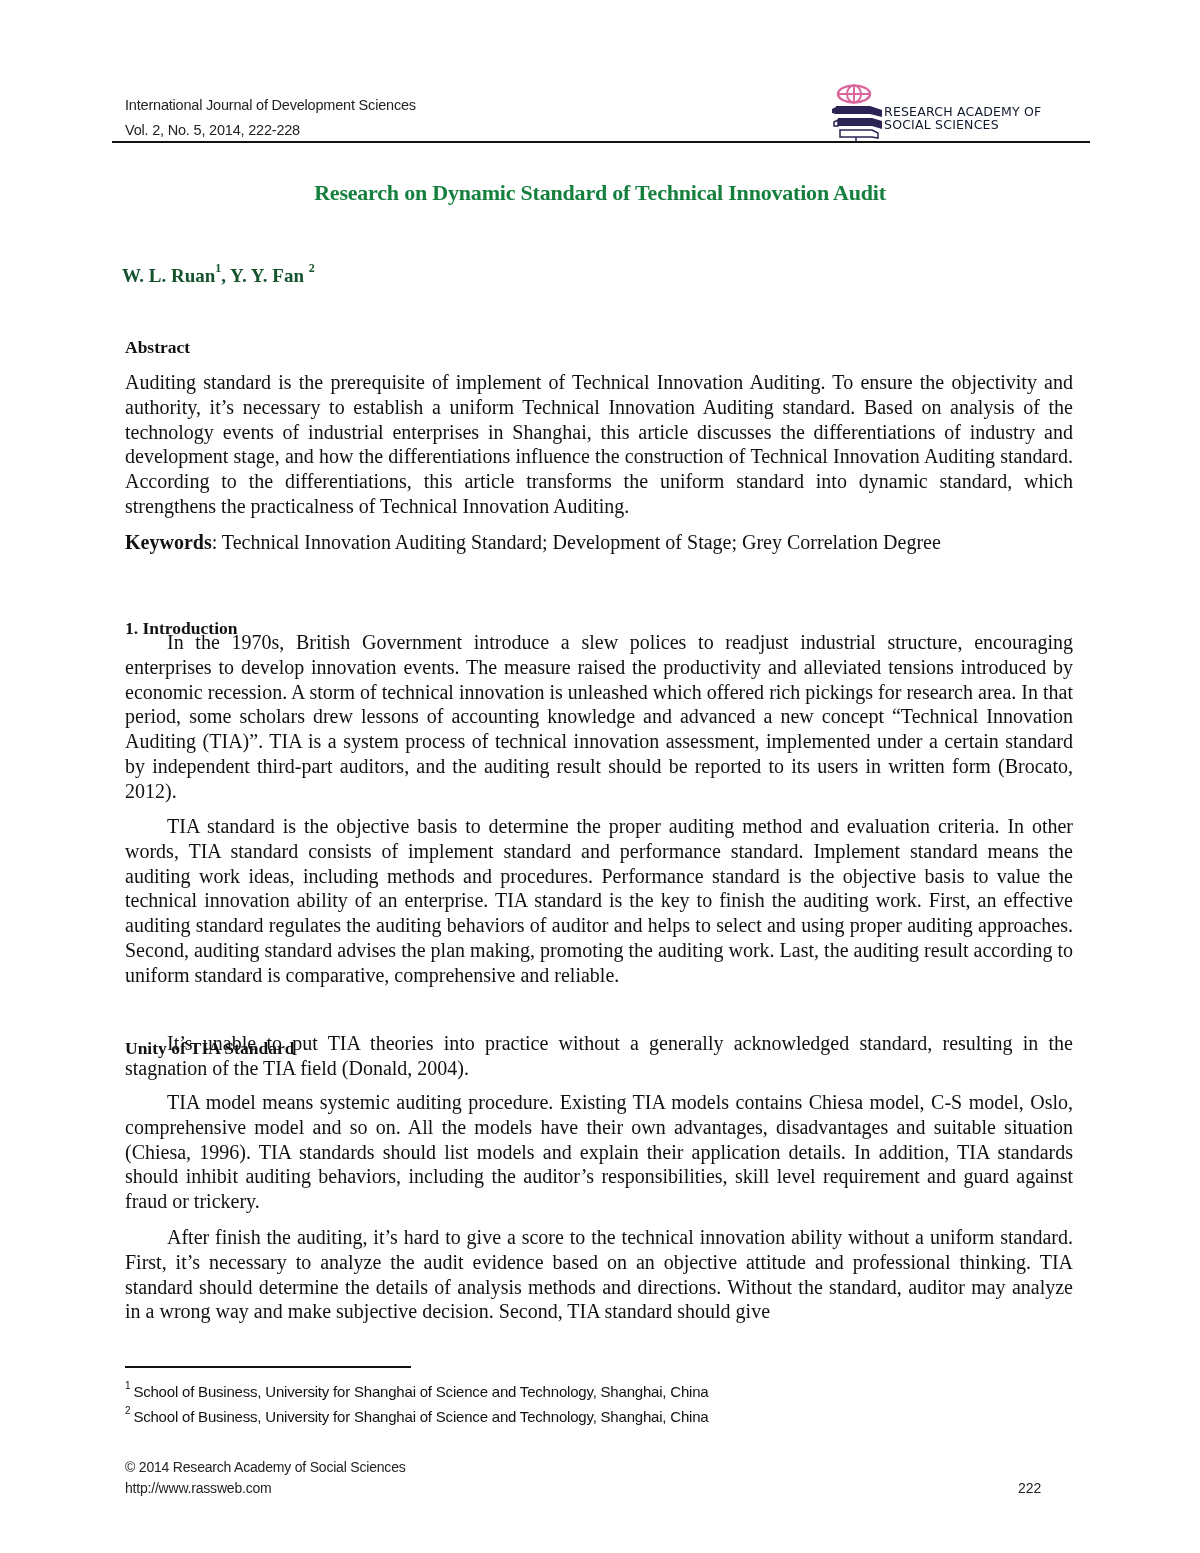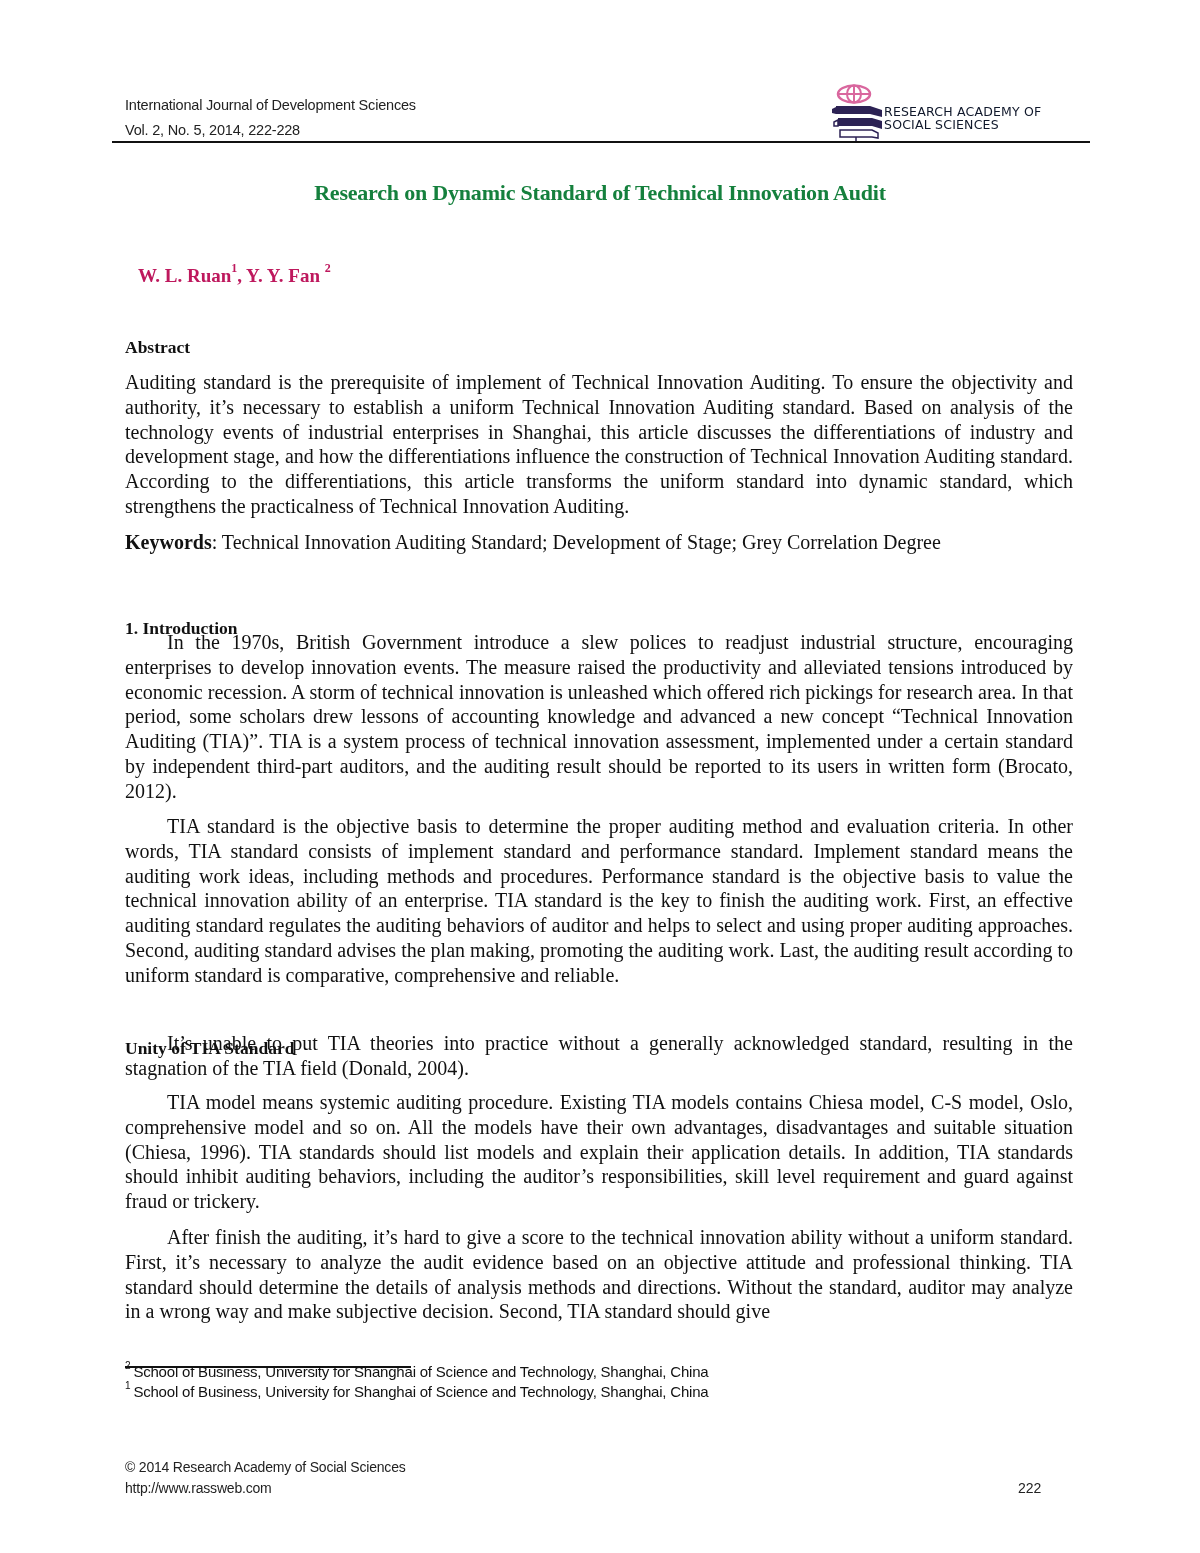--- a/index.html
+++ b/index.html
@@ -6,21 +6,21 @@
   body { width: 1200px; height: 1553px; position: relative; overflow: hidden; color: #111; }
   .page { position: absolute; left: 0; top: 0; width: 1200px; height: 1553px; }
 
   .hdr-journal { position: absolute; left: 125px; top: 97px; font-family: "Liberation Sans", sans-serif; font-size: 14.5px; color: #222; letter-spacing: -0.2px; }
   .hdr-vol { position: absolute; left: 125px; top: 122px; font-family: "Liberation Sans", sans-serif; font-size: 14.5px; color: #222; letter-spacing: -0.2px; }
   .hdr-rule { position: absolute; left: 112px; top: 141px; width: 978px; height: 2px; background: #111; }
 
   .logo { position: absolute; left: 830px; top: 84px; width: 56px; height: 58px; }
   .logo-text { position: absolute; left: 884px; top: 105px; font-family: "DejaVu Sans", sans-serif; font-size: 12.5px; line-height: 13px; color: #0f172a; letter-spacing: 0.2px; }
   .title { position: absolute; left: 0; width: 1200px; top: 180px; text-align: center; font-family: "Liberation Serif", serif; font-weight: bold; font-size: 22px; color: #15803d; letter-spacing: -0.2px; }
-  .authors { position: absolute; left: 138px; top: 264px; font-family: "Liberation Serif", serif; font-weight: bold; font-size: 19px; color: #be185d; }
+  .authors { position: absolute; left: 122px; top: 264px; font-family: "Liberation Serif", serif; font-weight: bold; font-size: 19px; color: #14532d; }
   .authors sup { font-size: 12px; position: relative; top: -3px; }
 
   .h-abstract { position: absolute; left: 125px; top: 337px; font-family: "Liberation Serif", serif; font-weight: bold; font-size: 17.5px; }
 
   .block { position: absolute; left: 125px; width: 948px; font-family: "Liberation Serif", serif; font-size: 20px; line-height: 24.8px; text-align: justify; color: #111; }
   .indent { text-indent: 42px; }
   .kw-label { font-weight: bold; }
 
   .h-sec { position: absolute; left: 125px; font-family: "Liberation Serif", serif; font-weight: bold; font-size: 17.5px; margin-top: 20px; }
 
@@ -78,20 +78,20 @@
 
   <div class="h-sec" style="top:1018px;">Unity of TIA Standard</div>
   <div class="block indent" style="top:1031px;">It’s unable to put TIA theories into practice without a generally acknowledged standard, resulting in the stagnation of the TIA field (Donald, 2004).</div>
   <div class="block indent" style="top:1090px;">TIA model means systemic auditing procedure. Existing TIA models contains Chiesa model, C-S model, Oslo, comprehensive model and so on. All the models have their own advantages, disadvantages and suitable situation (Chiesa, 1996). TIA standards should list models and explain their application details. In addition, TIA standards should inhibit auditing behaviors, including the auditor’s responsibilities, skill level requirement and guard against fraud or trickery.</div>
   <div class="block indent" style="top:1225px;">After finish the auditing, it’s hard to give a score to the technical innovation ability without a uniform standard. First, it’s necessary to analyze the audit evidence based on an objective attitude and professional thinking. TIA standard should determine the details of analysis methods and directions. Without the standard, auditor may analyze in a wrong way and make subjective decision. Second, TIA standard should give</div>
 
   <div class="fn-rule"></div>
   <div class="fn" style="top:1382px;">
     <sup>1</sup><span>School of Business, University for Shanghai of  Science and Technology, Shanghai, China</span>
   </div>
-  <div class="fn" style="top:1362px;">
+  <div class="fn" style="top:1407px;">
     <sup>2</sup><span>School of Business, University for Shanghai of  Science and Technology, Shanghai, China</span>
   </div>
 
   <div class="foot" style="top:1459px;">© 2014 Research Academy of Social Sciences</div>
   <div class="foot" style="top:1480px;text-align:right;">http://www.rassweb.com</div>
   <div class="pageno">222</div>
 </div>
 
 </body></html>

